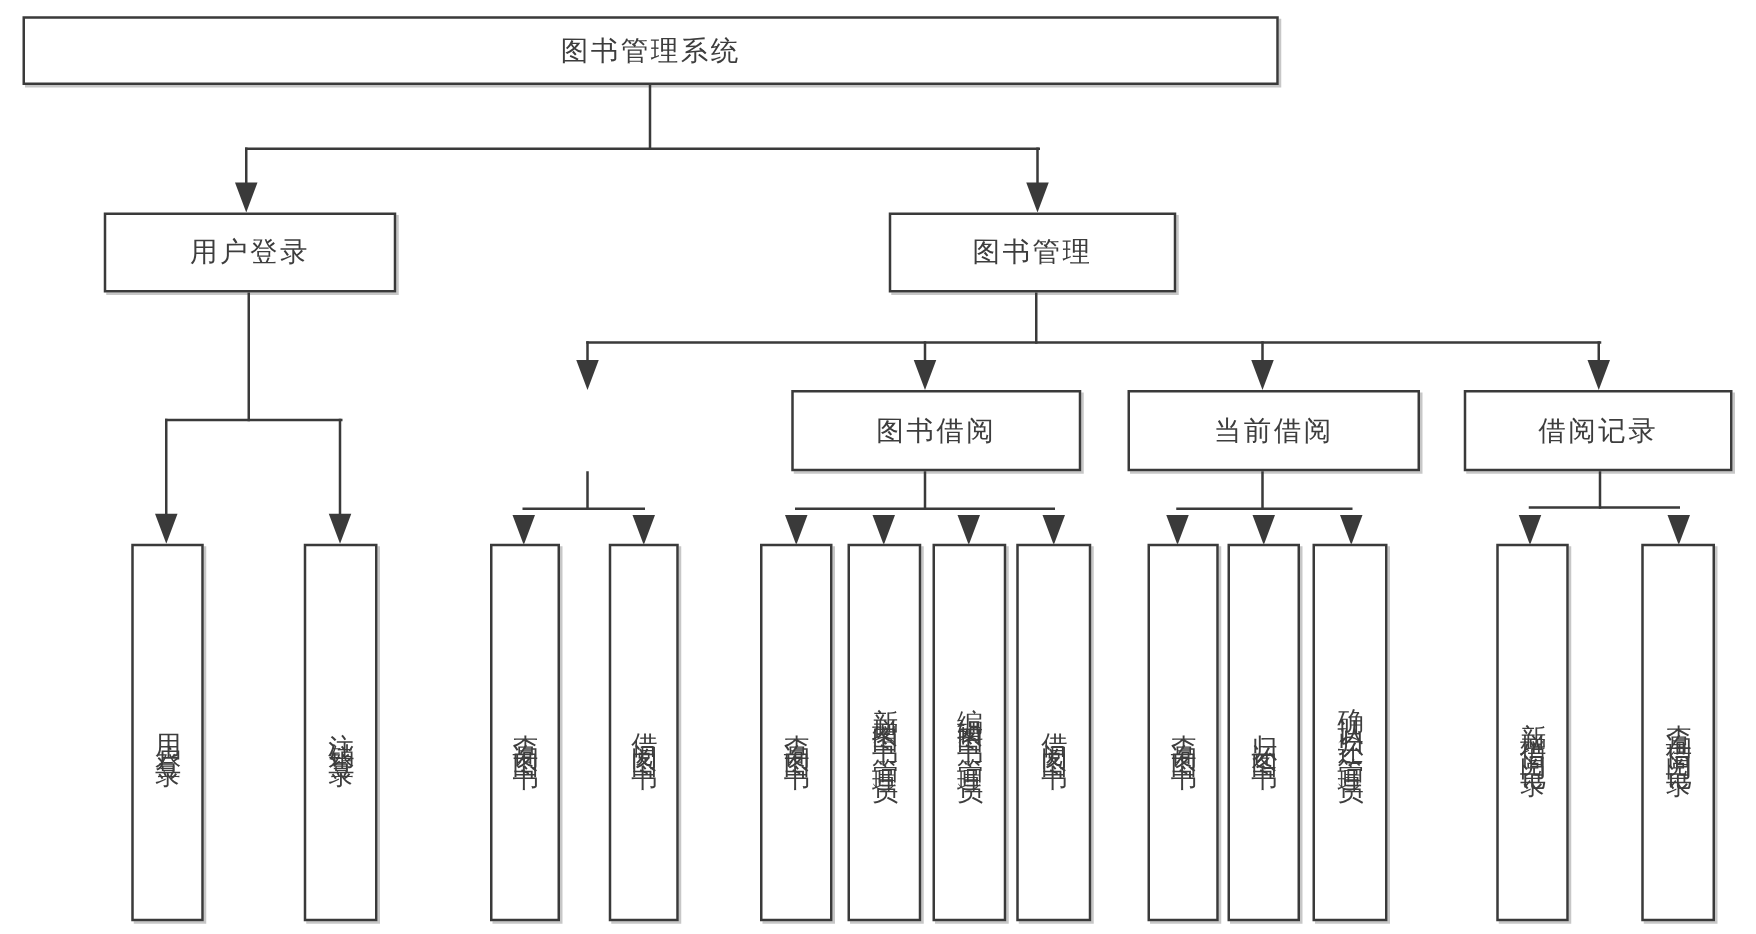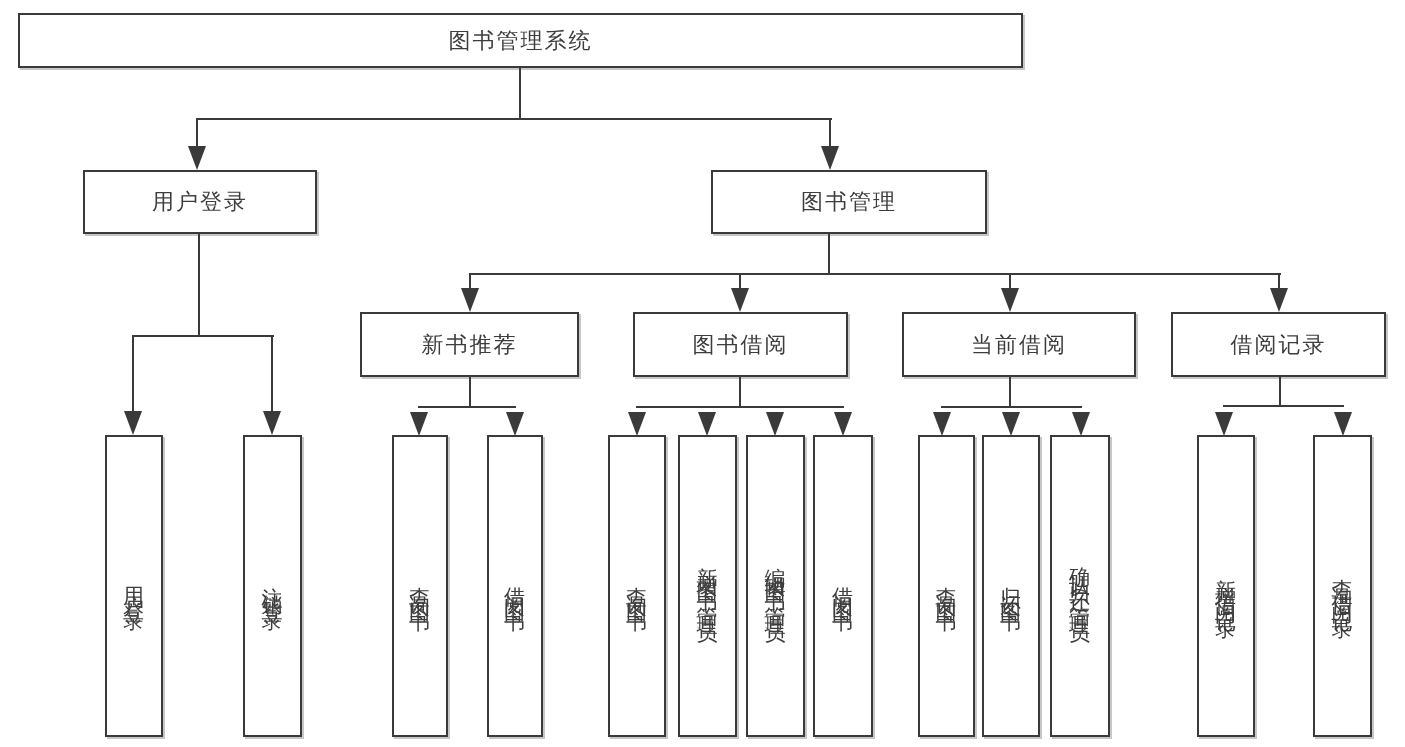--- a/index.html
+++ b/index.html
@@ -62,42 +62,41 @@
   <div class="hbox" style="left:18px;top:13px;width:1005px;height:55px">图书管理系统</div>
 
   <div class="vline" style="left:519px;top:68px;height:52px"></div>
   <div class="hline" style="left:196px;top:118px;width:636px"></div>
   <div class="vline" style="left:196px;top:118px;height:30px"></div>
   <div class="vline" style="left:829px;top:118px;height:30px"></div>
   <div class="arrow" style="left:188px;top:146px"></div>
   <div class="arrow" style="left:821px;top:146px"></div>
 
   <div class="hbox" style="left:83px;top:170px;width:234px;height:64px">用户登录</div>
-  <div class="hbox" style="left:711px;top:170px;width:276px;height:64px">图书管理</div>
+  <div class="hbox" style="left:711px;top:170px;width:230px;height:64px">图书管理</div>
 
   <div class="vline" style="left:198px;top:234px;height:103px"></div>
   <div class="hline" style="left:132px;top:335px;width:142px"></div>
   <div class="vline" style="left:132px;top:335px;height:78px"></div>
   <div class="vline" style="left:271px;top:335px;height:78px"></div>
   <div class="arrow" style="left:124px;top:411px"></div>
   <div class="arrow" style="left:263px;top:411px"></div>
 
   <div class="vline" style="left:828px;top:234px;height:41px"></div>
   <div class="hline" style="left:469px;top:273px;width:812px"></div>
   <div class="vline" style="left:469px;top:273px;height:17px"></div>
   <div class="vline" style="left:739px;top:273px;height:17px"></div>
   <div class="vline" style="left:1009px;top:273px;height:17px"></div>
   <div class="vline" style="left:1278px;top:273px;height:17px"></div>
   <div class="arrow" style="left:461px;top:288px"></div>
   <div class="arrow" style="left:731px;top:288px"></div>
   <div class="arrow" style="left:1001px;top:288px"></div>
   <div class="arrow" style="left:1270px;top:288px"></div>
 
-  <div class="hbox" style="left:360px;top:312px;width:219px;height:65px">新书推荐</div>
-  <div class="hbox" style="left:633px;top:312px;width:215px;height:65px">图书借阅</div>
+  <div class="hbox" style="left:633px;top:312px;width:232px;height:65px">图书借阅</div>
   <div class="hbox" style="left:902px;top:312px;width:234px;height:65px">当前借阅</div>
   <div class="hbox" style="left:1171px;top:312px;width:215px;height:65px">借阅记录</div>
 
   <div class="vline" style="left:469px;top:377px;height:31px"></div>
   <div class="hline" style="left:418px;top:406px;width:98px"></div>
   <div class="arrow" style="left:410px;top:412px"></div>
   <div class="arrow" style="left:506px;top:412px"></div>
 
   <div class="vline" style="left:739px;top:377px;height:31px"></div>
   <div class="hline" style="left:636px;top:406px;width:208px"></div>

